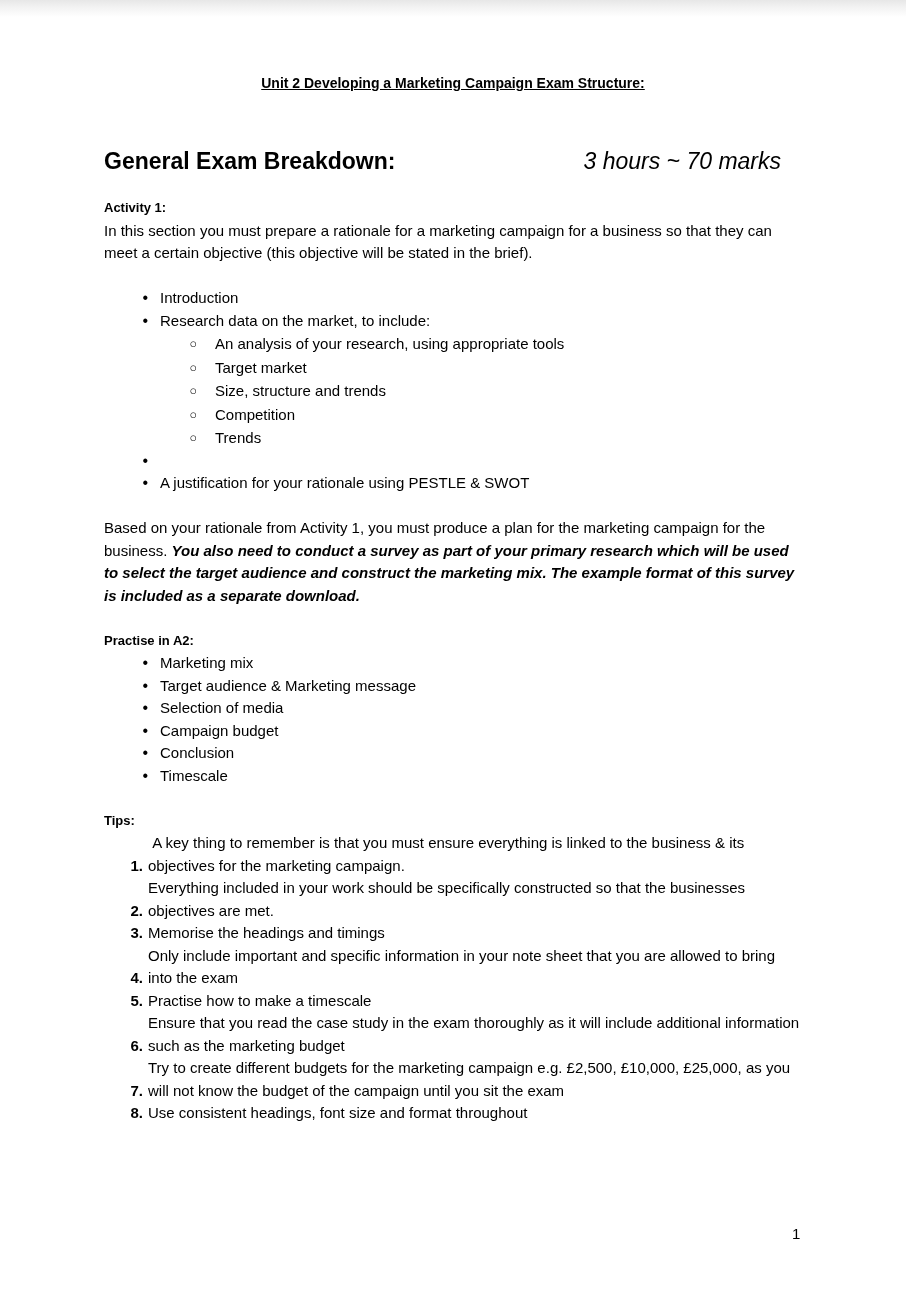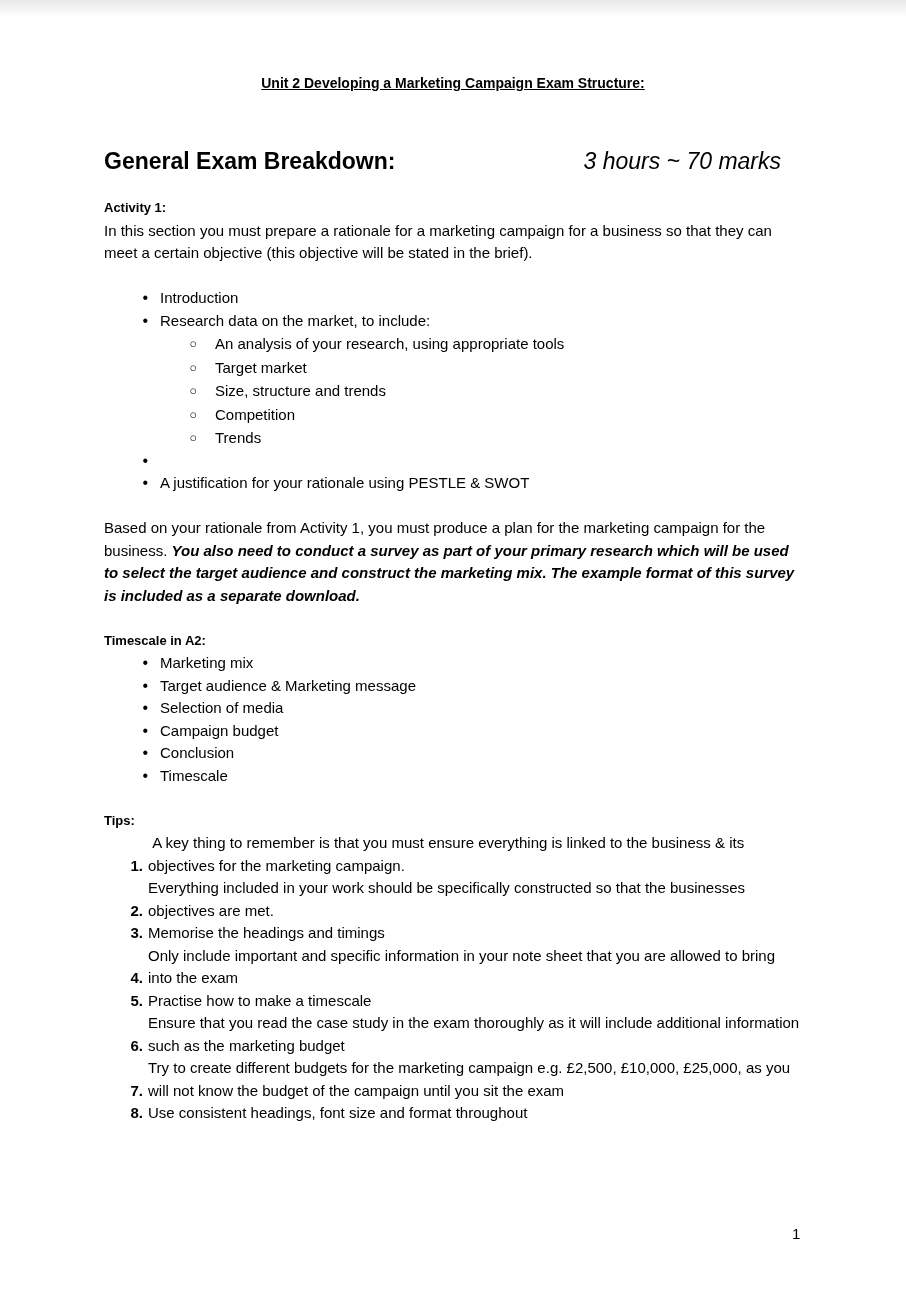--- a/index.html
+++ b/index.html
@@ -125,21 +125,21 @@
           <span class="txt">A justification for your rationale using PESTLE &amp; SWOT</span>
         </div>
       </div>
   </div>
 
   <div class="section">
     <p class="body-text"><span>Based on your rationale from Activity 1, you must produce a plan for the marketing campaign for the business. </span><span class="bold-italic">You also need to conduct a survey as part of your primary research which will be used to select the target audience and construct the marketing mix. The example format of this survey is included as a separate download.</span></p>
   </div>
 
   <div class="section">
-    <h3 class="sec-heading">Timescale in A2:</h3>
+    <h3 class="sec-heading">Practise in A2:</h3>
     <div class="list">
 
         <div class="li">
           <span class="marker"></span>
           <span class="txt">Marketing mix</span>
         </div>
 
         <div class="li">
           <span class="marker"></span>
           <span class="txt">Target audience &amp; Marketing message</span>

